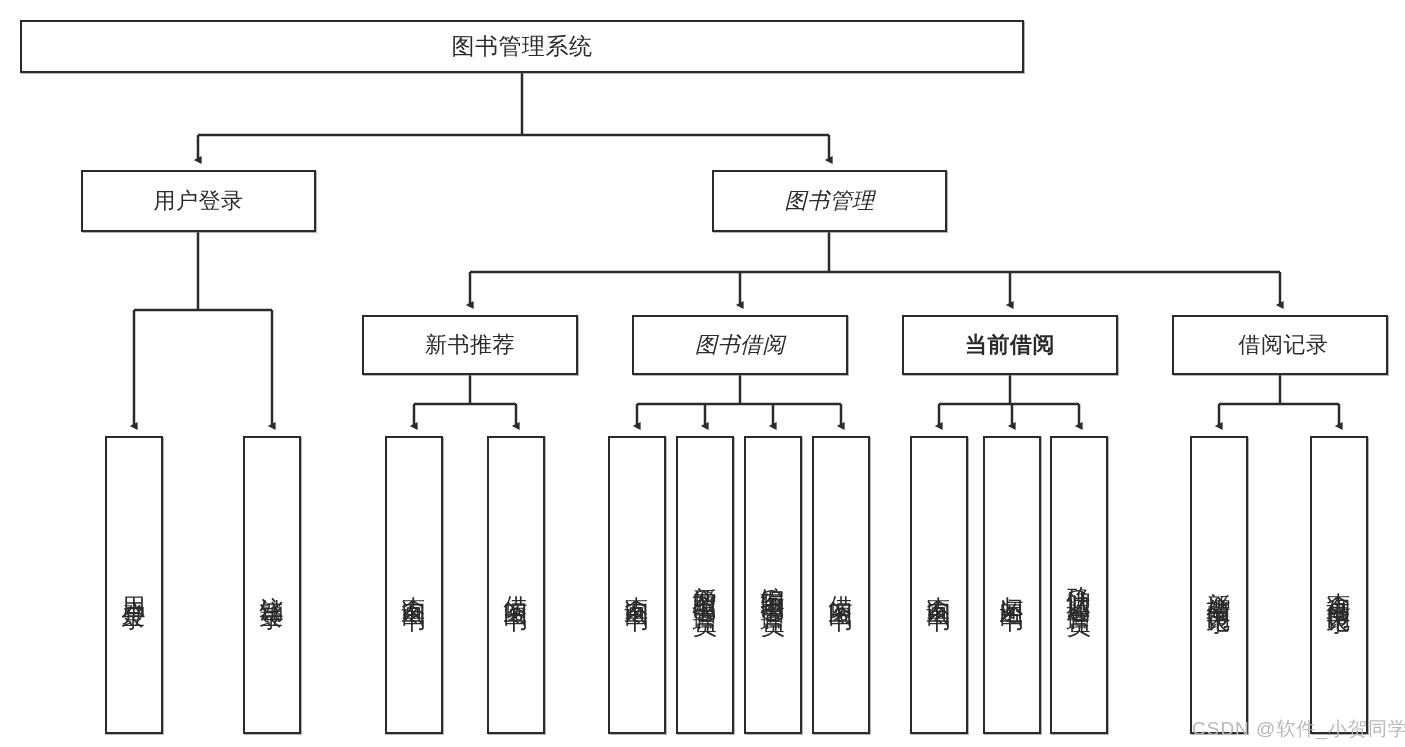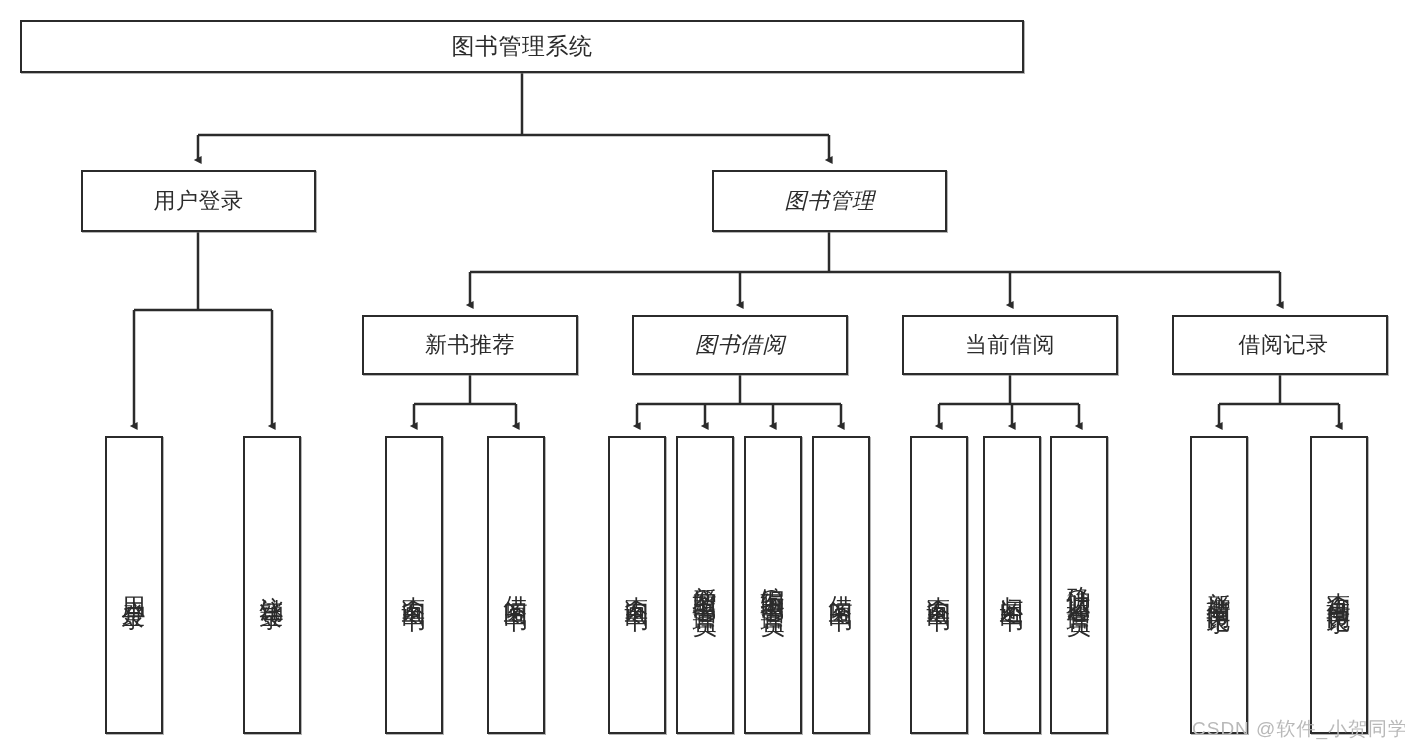--- a/index.html
+++ b/index.html
@@ -135,21 +135,21 @@
   <div class="node horiz" style="left:712px; top:170px; width:235px; height:62px;font-style:italic;">
     <span class="label">图书管理</span>
   </div>
 
   <div class="node horiz" style="left:362px; top:315px; width:216px; height:60px;">
     <span class="label">新书推荐</span>
   </div>
   <div class="node horiz" style="left:632px; top:315px; width:216px; height:60px;font-style:italic;">
     <span class="label">图书借阅</span>
   </div>
-  <div class="node horiz" style="left:902px; top:315px; width:216px; height:60px;">
+  <div class="node horiz" style="left:902px; top:315px; width:216px; height:60px;font-weight:bold;">
     <span class="label">当前借阅</span>
   </div>
   <div class="node horiz" style="left:1172px; top:315px; width:216px; height:60px;padding-left:7px;">
     <span class="label">借阅记录</span>
   </div>
 
   <div class="node vert" style="left:105px; top:436px; width:58px; height:298px;">
     <span class="label">用户登录</span>
   </div>
   <div class="node vert" style="left:243px; top:436px; width:58px; height:298px;">

